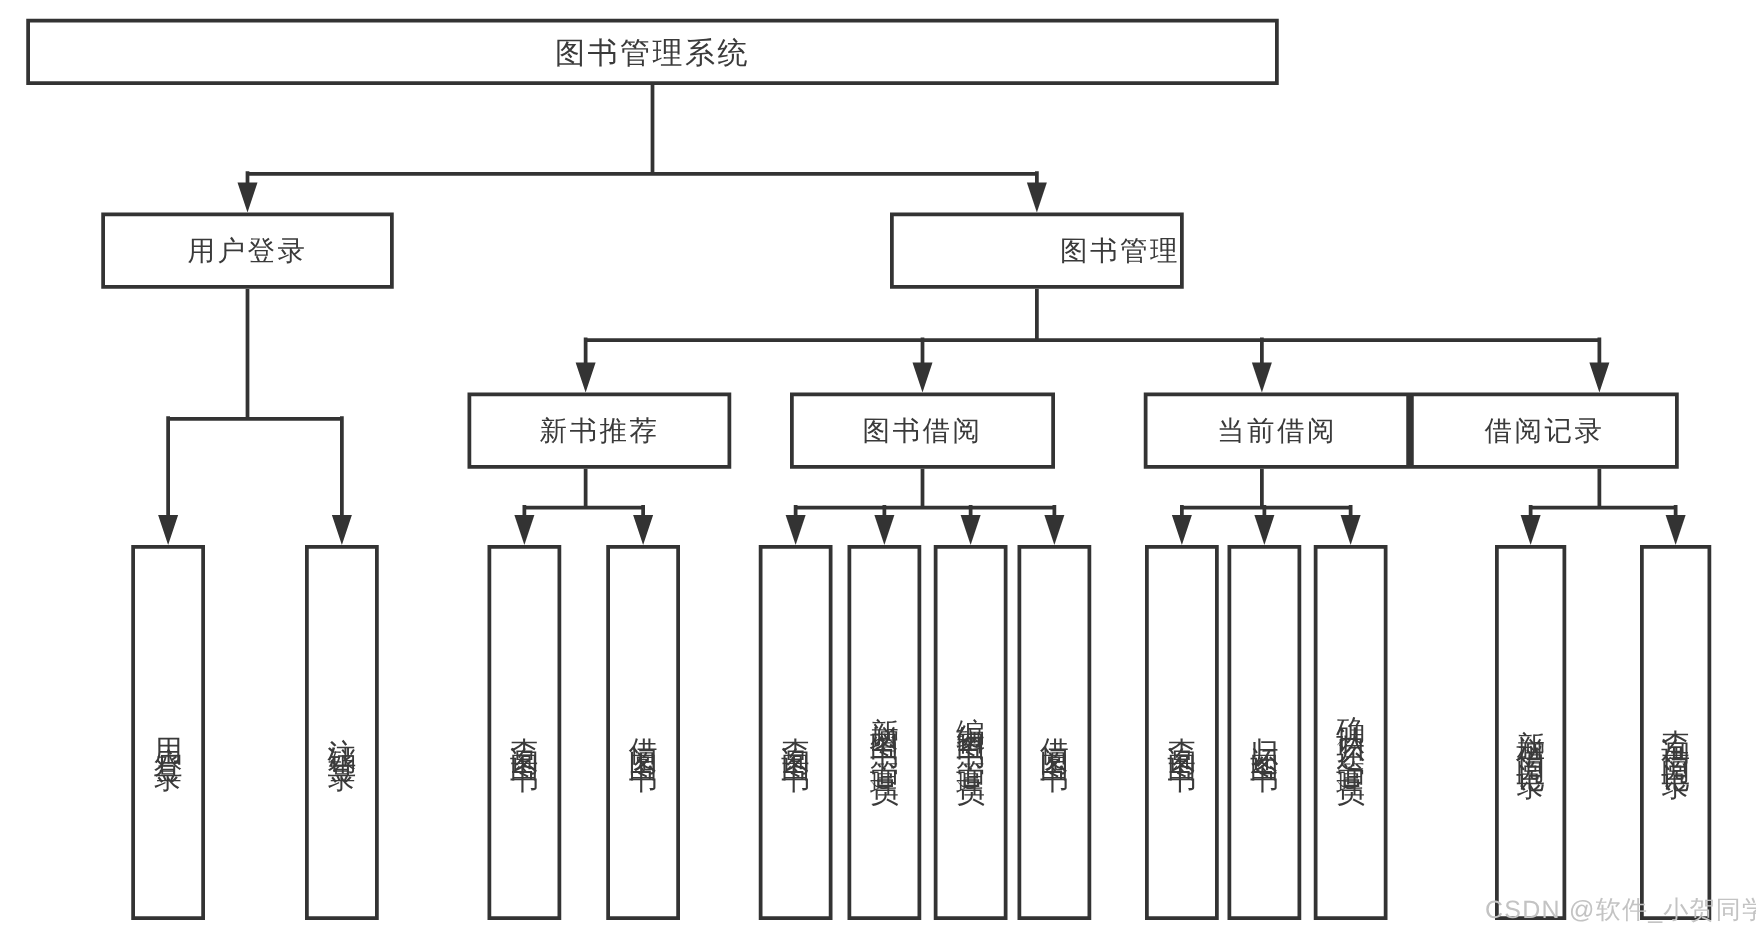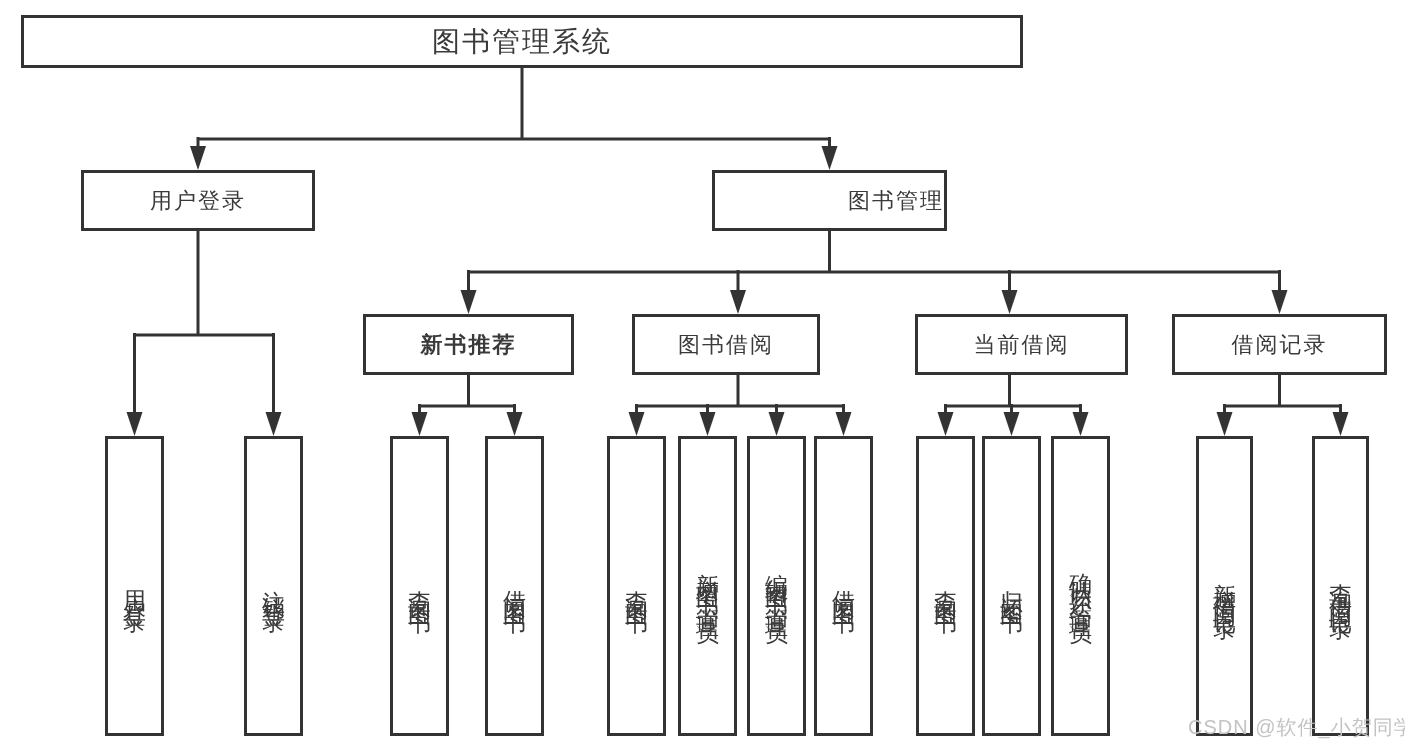--- a/index.html
+++ b/index.html
@@ -22,21 +22,21 @@
     box-sizing: border-box;
     background: #ffffff;
     border: 3px solid #333333;
     display: flex;
     align-items: center;
     justify-content: center;
     color: #3a3a3a;
     z-index: 2;
   }
   .box.h { font-size: 22px; letter-spacing: 2px; white-space: nowrap; }
-  .box.root { font-size: 28px; }
+  .box.root { font-size: 24px; }
   .box.v {
     writing-mode: vertical-rl;
     font-size: 23px;
     letter-spacing: 7px;
     line-height: 1;
   }
   .watermark {
     position: absolute;
     z-index: 10;
     left: 1188px;
@@ -111,30 +111,30 @@
     <span>图书管理系统</span>
   </div>
 
   <div class="box h" style="left:81px; top:170px; width:234px; height:61px;">
     <span>用户登录</span>
   </div>
   <div class="box h" style="left:712px; top:170px; width:235px; height:61px;justify-content:flex-end;">
     <span>图书管理</span>
   </div>
 
-  <div class="box h" style="left:363px; top:314px; width:211px; height:61px;font-weight:bold;">
+  <div class="box h" style="left:374px; top:314px; width:211px; height:61px;">
     <span>新书推荐</span>
   </div>
-  <div class="box h" style="left:632px; top:314px; width:188px; height:61px;">
+  <div class="box h" style="left:632px; top:314px; width:212px; height:61px;">
     <span>图书借阅</span>
   </div>
   <div class="box h" style="left:903px; top:314px; width:213px; height:61px;margin-left:12px;">
     <span>当前借阅</span>
   </div>
-  <div class="box h" style="left:1172px; top:314px; width:215px; height:61px;">
+  <div class="box h" style="left:1128px; top:314px; width:215px; height:61px;">
     <span>借阅记录</span>
   </div>
 
   <div class="box v" style="left:105px; top:436px; width:59px; height:300px;">
     <span>用户登录</span>
   </div>
   <div class="box v" style="left:244px; top:436px; width:59px; height:300px;">
     <span>注销登录</span>
   </div>
 

